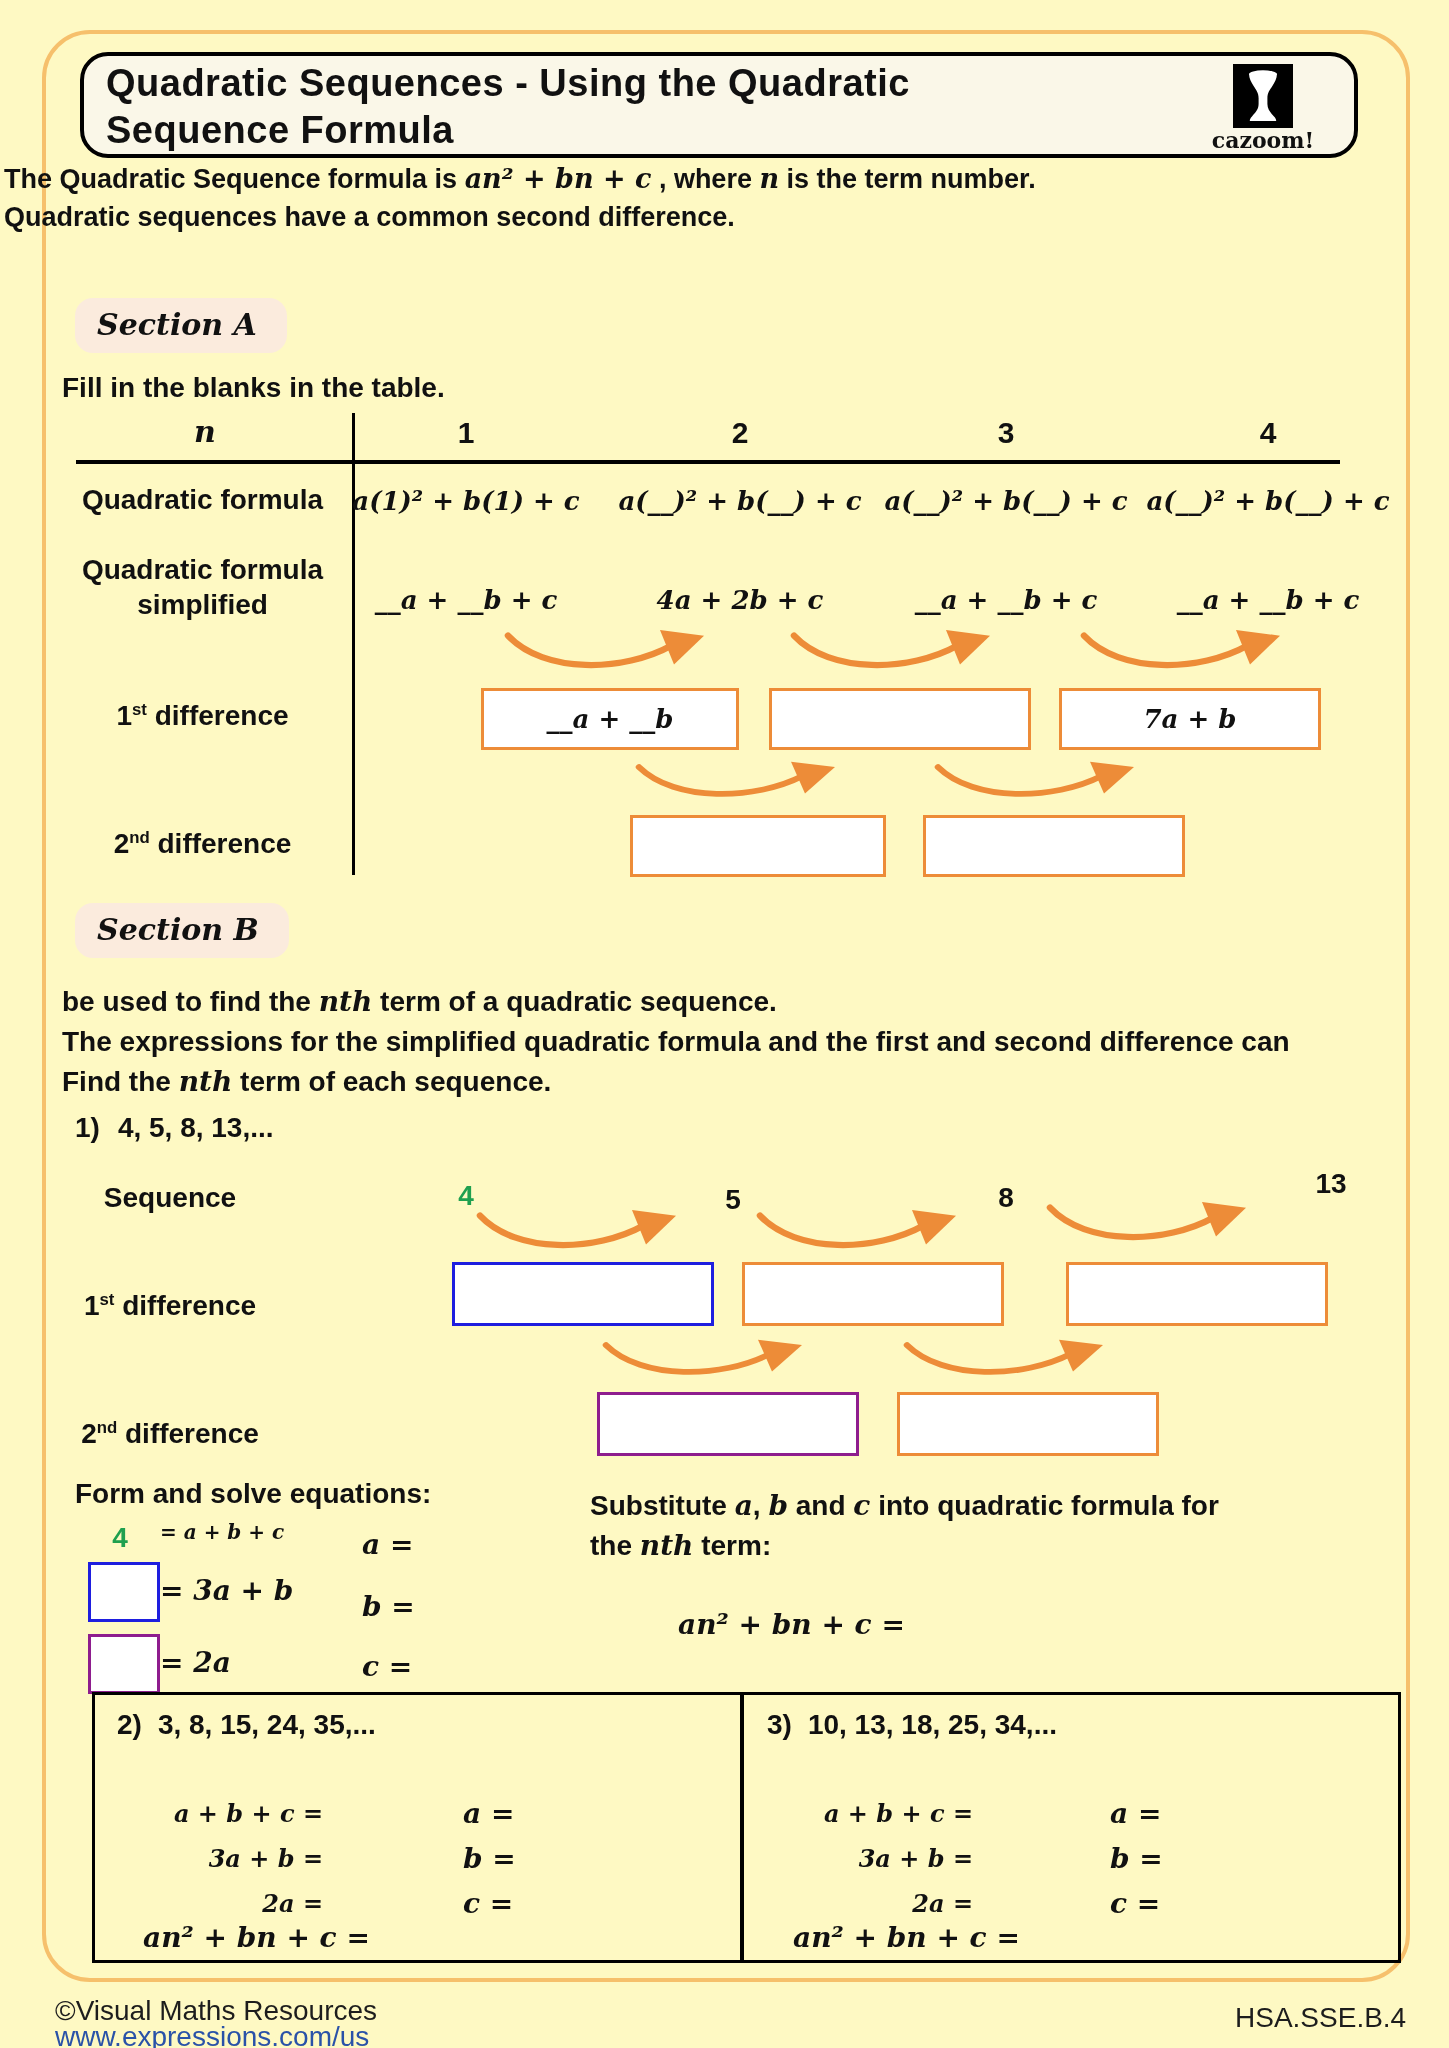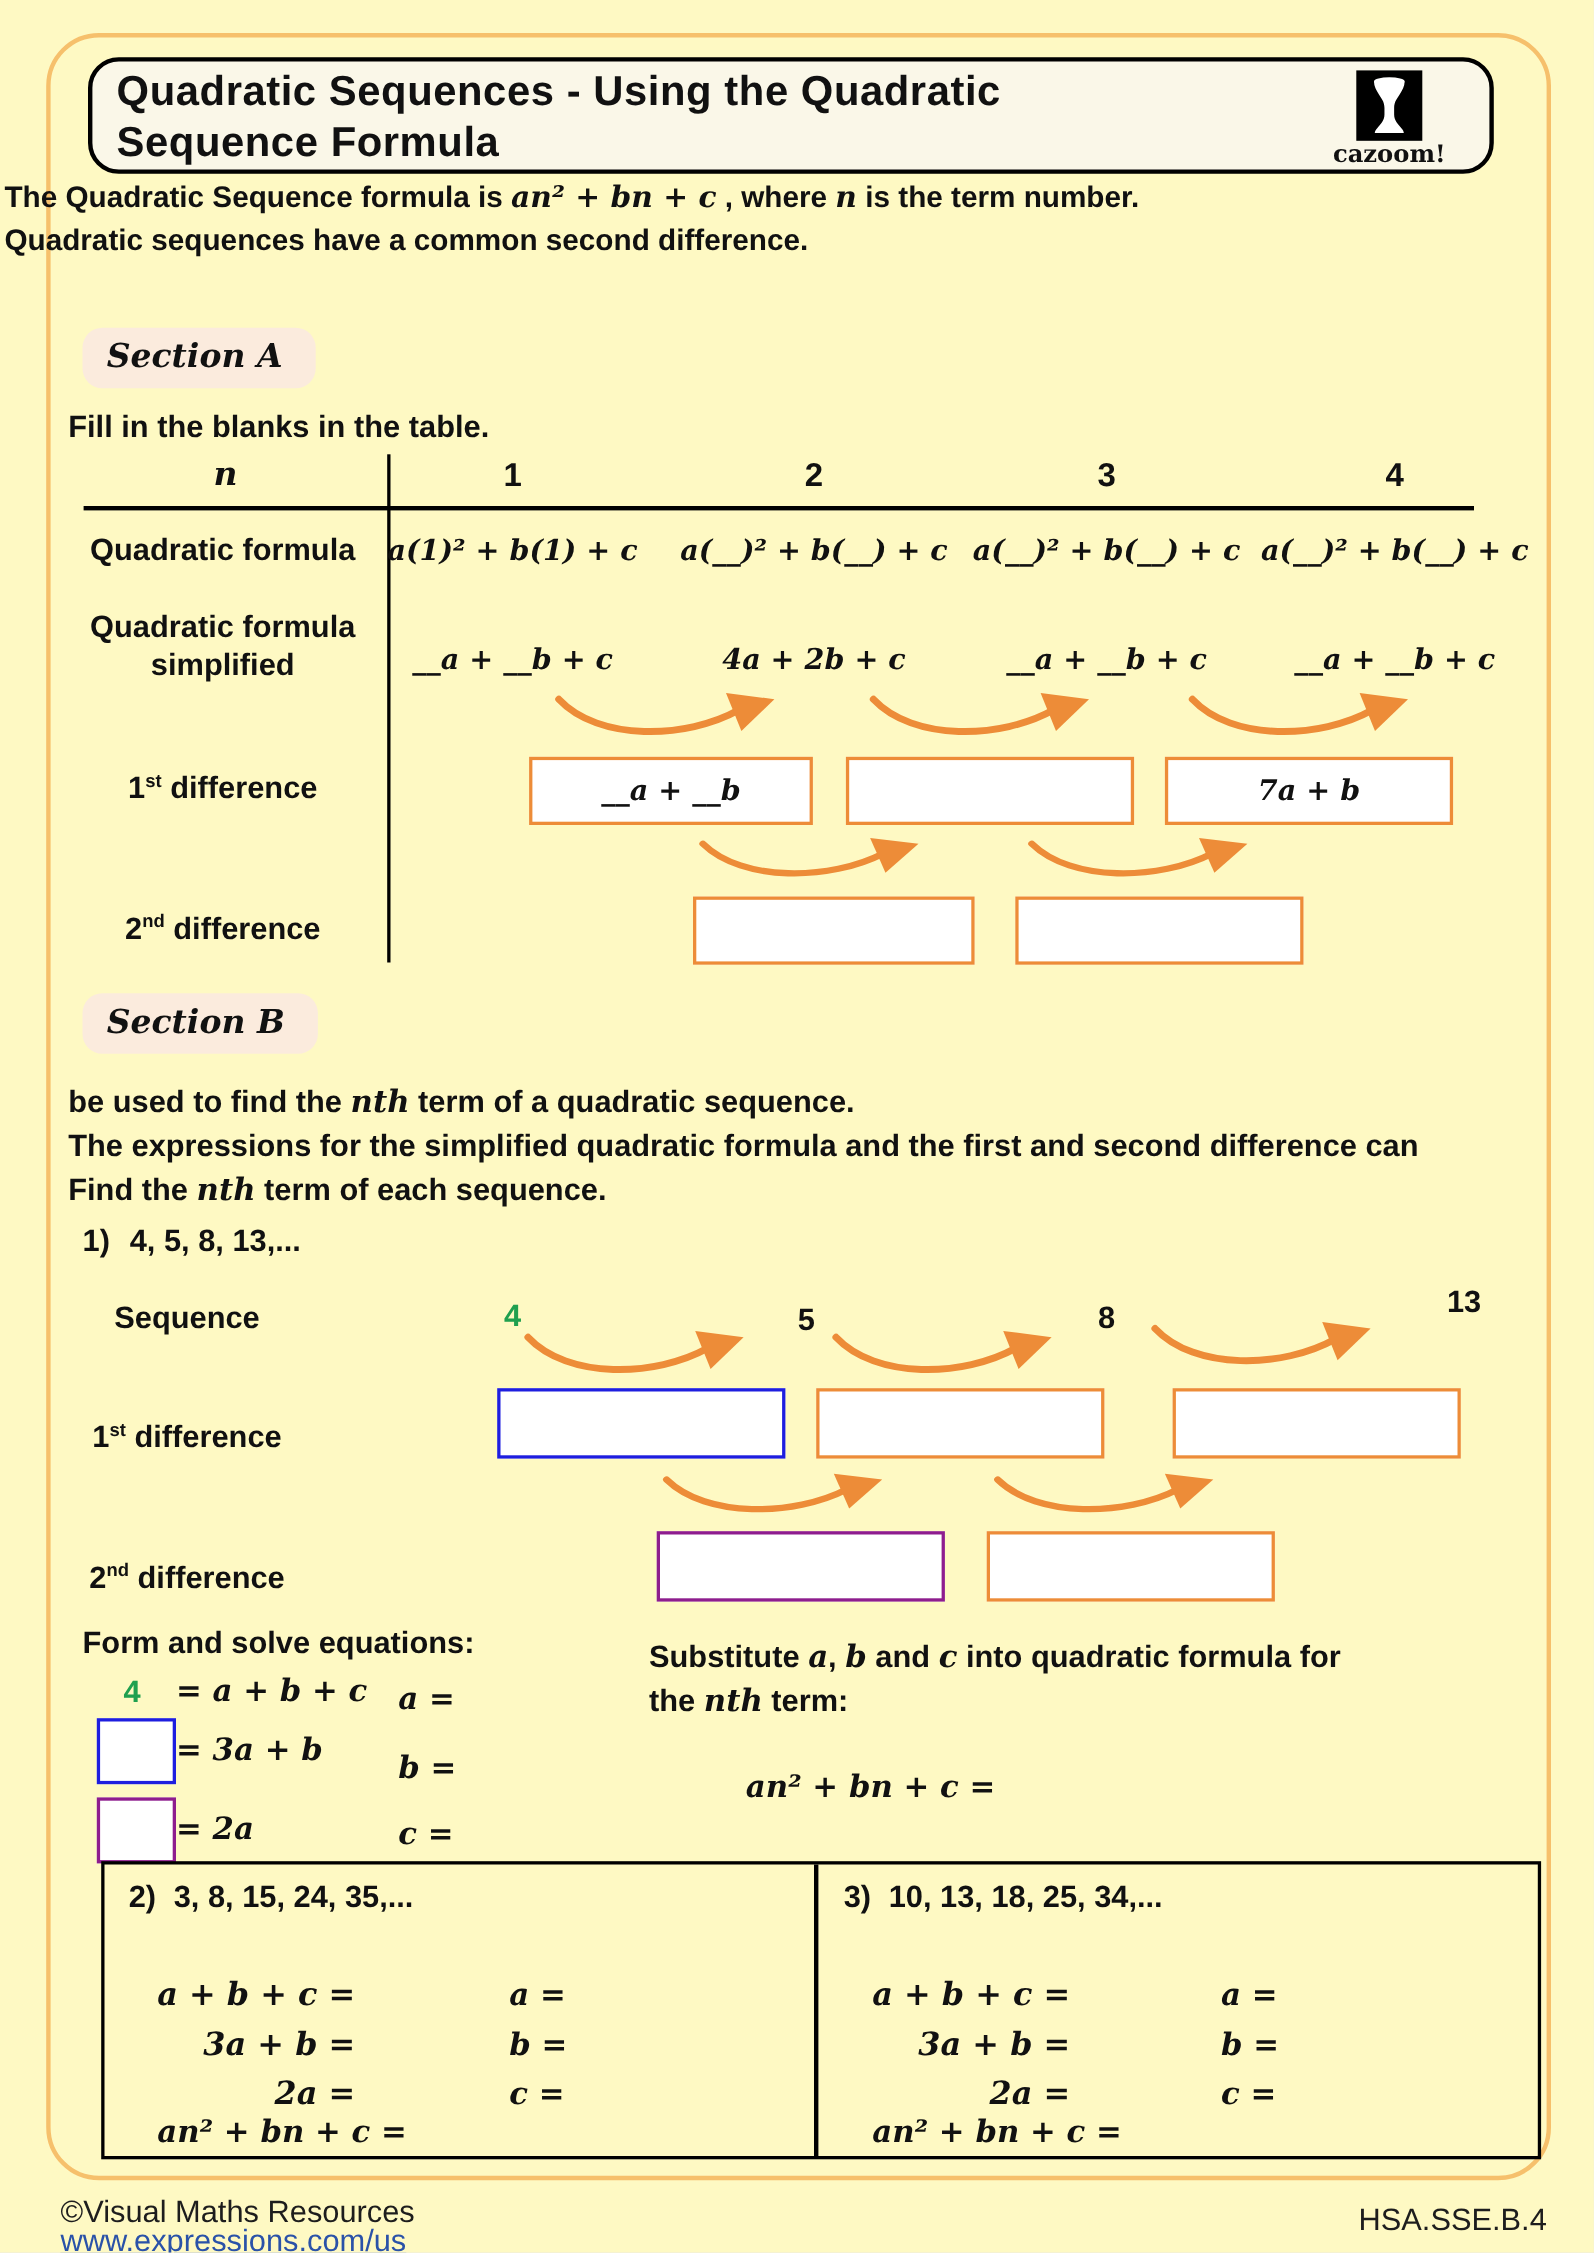--- a/index.html
+++ b/index.html
@@ -25,21 +25,21 @@
   .box{display:flex;align-items:center;justify-content:center;font-size:26px;background:#fff;}
   .obox{border:3.5px solid var(--orange);}
   .bbox{border:3.5px solid var(--blue);}
   .pbox{border:3.5px solid var(--purple);}
   .arrow{display:block;}
   .arrow svg{display:block;width:100%;height:100%;}
   .para{left:62px;top:982px;font-size:28px;line-height:40px;font-weight:bold;}
   .green{color:var(--green);}
   .bottom-box{left:92px;top:1692px;width:1303px;height:265px;border:3.5px solid #000;}
   .bb-divider{position:absolute;left:645px;top:0;width:3.5px;height:100%;background:#000;}
-  .eqcol{position:absolute;width:210px;text-align:right;line-height:45px;font-size:29px;}
+  .eqcol{position:absolute;width:210px;text-align:right;line-height:45px;font-size:24px;}
   .abccol{position:absolute;line-height:45px;font-size:28px;}
   .footer-txt{font-size:28px;color:#1d1d1d;}
   .link{color:var(--link);text-decoration:underline;}
   sup{font-size:60%;}
 </style>
 </head>
 <body>
 
 <div class="page">
 
@@ -189,21 +189,21 @@
     <polygon points="158,2 202,8 172,38" fill="#ED8C38"></polygon>
   </svg>
     </span>
 
   <div class="abs bodytxt center" style="left:55px;top:1418px;width:230px;"><span>2</span><sup>nd</sup><span> difference</span></div>
   <div class="abs box pbox" style="left:597px;top:1392px;width:256px;height:58px;"></div>
   <div class="abs box obox" style="left:897px;top:1392px;width:256px;height:58px;"></div>
 
   <div class="abs bodytxt" style="left:75px;top:1478px;">Form and solve equations:</div>
   <div class="abs bodytxt center green" style="left:98px;top:1522px;width:44px;">4</div>
-  <div class="abs math" style="left:160px;top:1520px;font-size:28px;">= a + b + c</div>
+  <div class="abs math" style="left:160px;top:1520px;font-size:20px;">= a + b + c</div>
   <div class="abs math" style="left:362px;top:1528px;font-size:28px;">a =</div>
   <div class="abs box bbox" style="left:88px;top:1562px;width:66px;height:54px;"></div>
   <div class="abs math" style="left:160px;top:1574px;font-size:28px;">= 3a + b</div>
   <div class="abs math" style="left:362px;top:1590px;font-size:28px;">b =</div>
   <div class="abs box pbox" style="left:88px;top:1634px;width:66px;height:54px;"></div>
   <div class="abs math" style="left:160px;top:1646px;font-size:28px;">= 2a</div>
   <div class="abs math" style="left:362px;top:1650px;font-size:28px;">c =</div>
 
   <div class="abs bodytxt" style="left:590px;top:1486px;line-height:40px;">
     <div><span>Substitute </span><span class="math">a</span><span>, </span><span class="math">b</span><span> and </span><span class="math">c</span><span>  into quadratic formula for</span></div>

